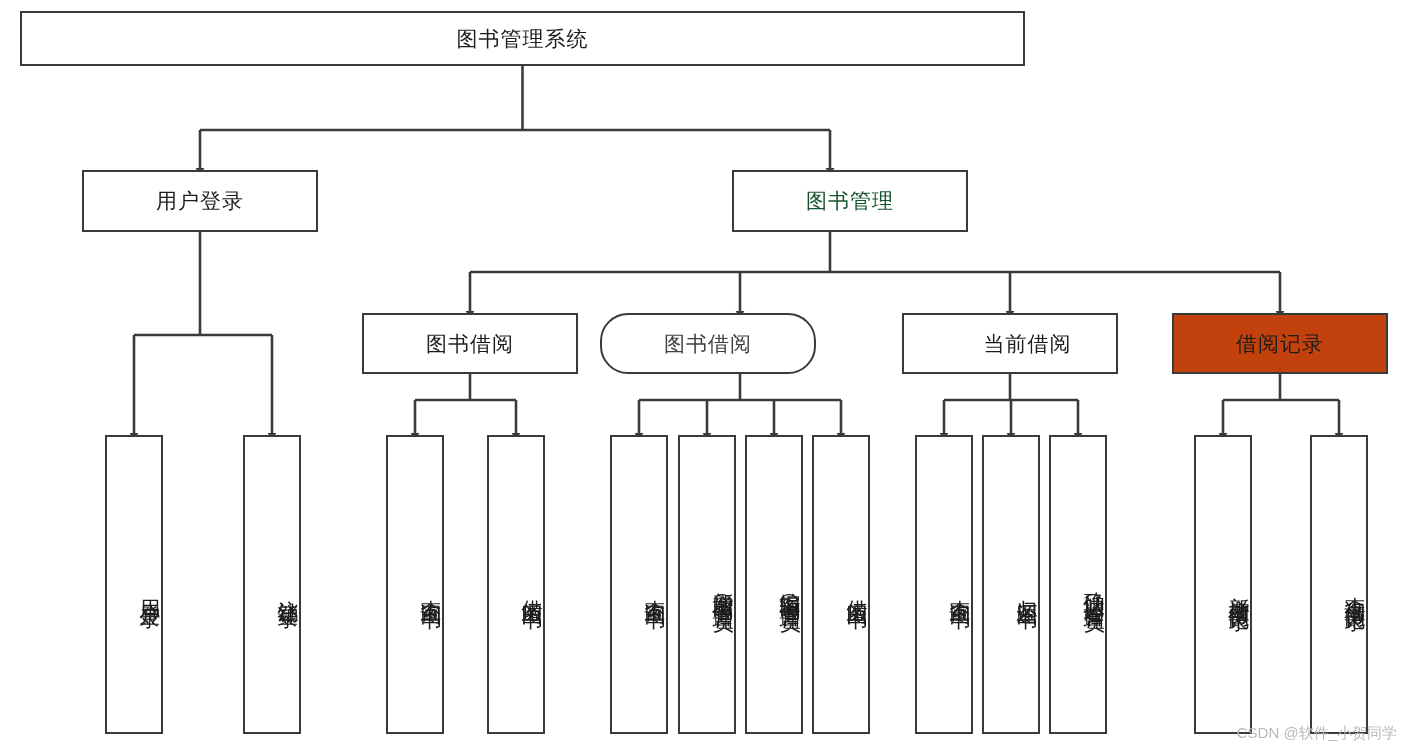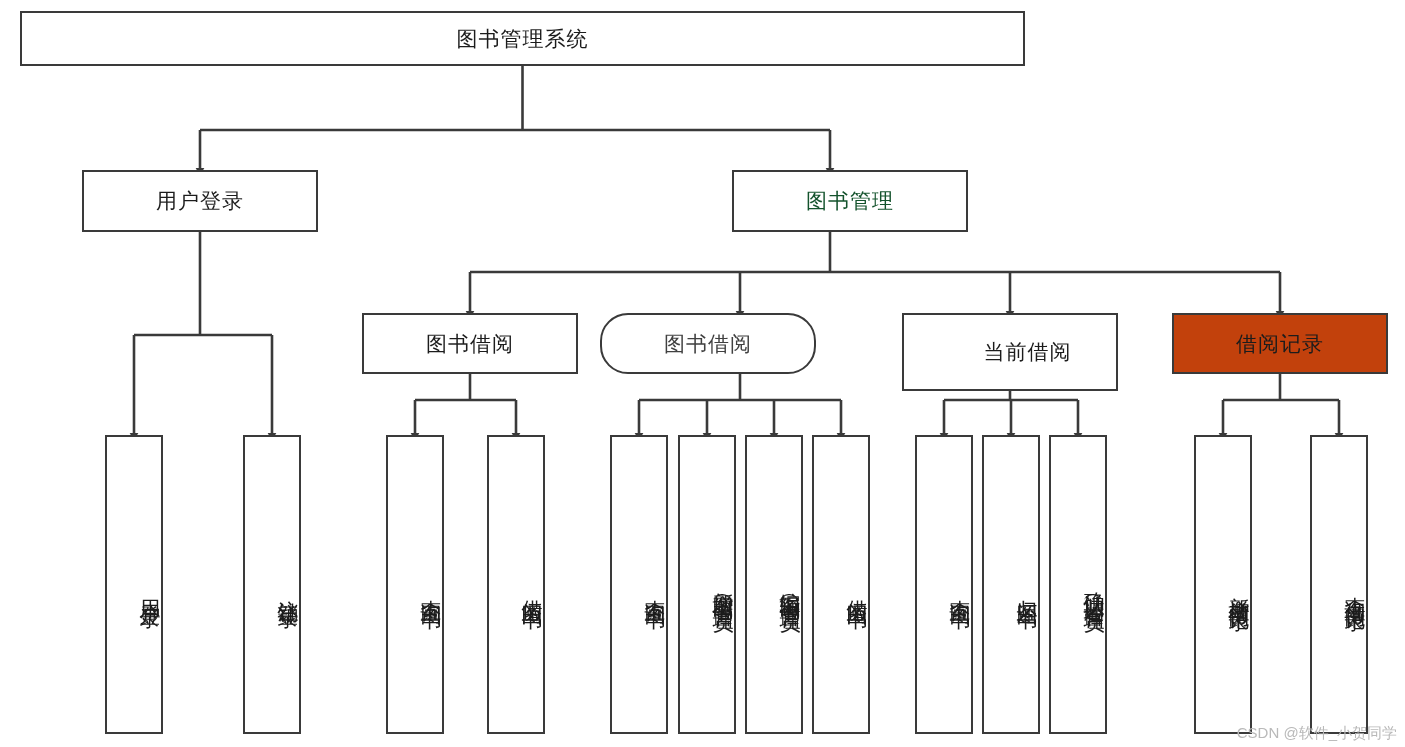--- a/index.html
+++ b/index.html
@@ -104,21 +104,21 @@
       </div>
       <div class="node horiz" style="left: 732px; top: 170px; width: 236px; height: 62px; border-color: rgb(58, 58, 58); background: rgb(255, 255, 255); color: #14532d;">
         <span class="node-label">图书管理</span>
       </div>
       <div class="node horiz" style="left: 362px; top: 313px; width: 216px; height: 61px; border-color: rgb(58, 58, 58); background: rgb(255, 255, 255); color: rgb(28, 28, 28);">
         <span class="node-label">图书借阅</span>
       </div>
       <div class="node horiz" style="left: 600px; top: 313px; width: 216px; height: 61px; border-color: rgb(58, 58, 58); background: rgb(255, 255, 255); color: #404040; border-radius: 28px;">
         <span class="node-label">图书借阅</span>
       </div>
-      <div class="node horiz" style="left: 902px; top: 313px; width: 216px; height: 78px; border-color: rgb(58, 58, 58); background: rgb(255, 255, 255); color: rgb(28, 28, 28); padding-left: 35px;">
+      <div class="node horiz" style="left: 902px; top: 313px; width: 216px; height: 61px; border-color: rgb(58, 58, 58); background: rgb(255, 255, 255); color: rgb(28, 28, 28); padding-left: 35px;">
         <span class="node-label">当前借阅</span>
       </div>
       <div class="node horiz" style="left: 1172px; top: 313px; width: 216px; height: 61px; border-color: rgb(58, 58, 58); background: #c2410c; color: rgb(28, 28, 28);">
         <span class="node-label">借阅记录</span>
       </div>
       <div class="node vert" style="left: 105px; top: 435px; width: 58px; height: 299px; border-color: rgb(58, 58, 58); background: rgb(255, 255, 255); color: rgb(28, 28, 28);">
         <span class="node-label">用户登录</span>
       </div>
       <div class="node vert" style="left: 243px; top: 435px; width: 58px; height: 299px; border-color: rgb(58, 58, 58); background: rgb(255, 255, 255); color: rgb(28, 28, 28);">
         <span class="node-label">注销登录</span>

